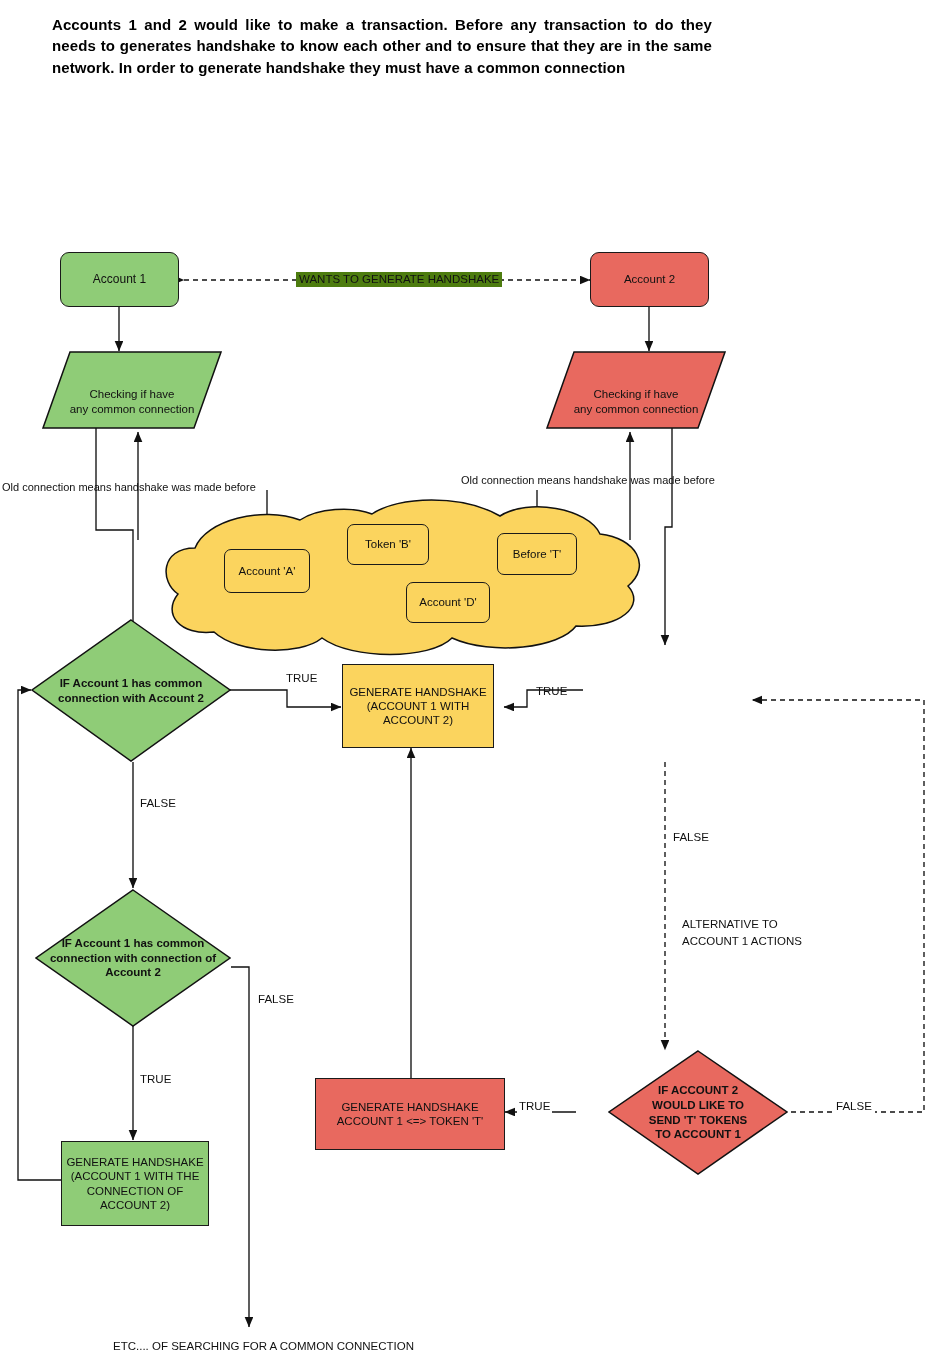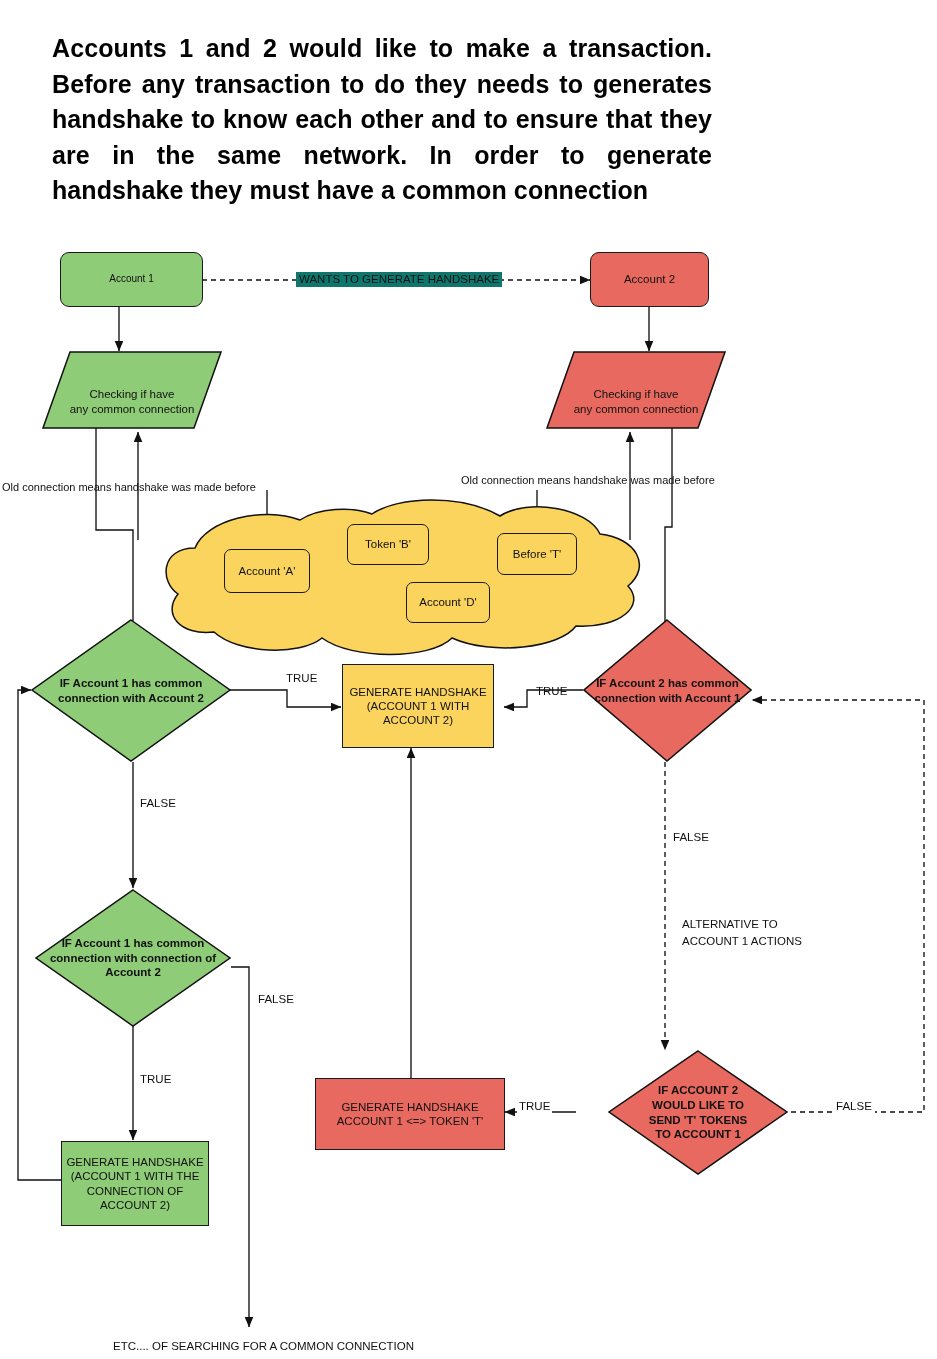--- a/index.html
+++ b/index.html
@@ -13,23 +13,23 @@
   #canvas {
     position: relative;
     width: 937px;
     height: 1359px;
     background: #ffffff;
     overflow: hidden;
   }
   #title {
     position: absolute;
     left: 52px;
-    top: 31px;
+    top: 14px;
     width: 660px;
-    font-size: 25px;
+    font-size: 15px;
     font-weight: bold;
     line-height: 1.42;
     color: #000000;
     text-align: justify;
     letter-spacing: 0.1px;
   }
   svg#wires {
     position: absolute;
     left: 0;
     top: 0;
@@ -164,25 +164,25 @@
     </g>
 
     <path d="M300,520 C262,506 206,520 195,548 C160,548 160,582 178,594
          C162,614 180,636 214,632 C238,654 300,656 322,638
          C352,660 430,660 452,638 C492,656 560,648 576,626
          C620,628 646,606 628,586 C652,566 636,538 600,534
          C588,508 528,498 500,516 C462,494 398,496 372,514
          C352,506 318,508 300,520 Z" fill="#fbd45e" stroke="#111" stroke-width="1.5"></path>
   </svg>
 
-  <div class="node rbox green" style="left:60px; top:252px; width:143px; height:55px; font-size:10px;text-align:center;">Account 1</div>
+  <div class="node rbox green" style="left:60px; top:252px; width:119px; height:55px; font-size:12px;text-align:center;">Account 1</div>
 
   <div class="node rbox red" style="left:590px; top:252px; width:119px; height:55px; font-size:11.5px;">Account 2</div>
 
-  <div class="edge-label" style="left:296px; top:272px; background:#0f766e; padding:0 3px;">WANTS TO GENERATE HANDSHAKE</div>
+  <div class="edge-label" style="left:296px; top:272px; background:#4d7c0f; padding:0 3px;">WANTS TO GENERATE HANDSHAKE</div>
 
   <div class="para" style="left:42px; top:351px; width:180px; height:78px;">
     <svg width="180" height="78" style="position:absolute;left:0;top:0;">
       <polygon points="28,1 179,1 152,77 1,77" fill="#8fcc77" stroke="#111" stroke-width="1.5"></polygon>
     </svg>
     <div class="inner" style="white-space:pre-line;">Checking if have
 any common connection</div>
   </div>
 
   <div class="para" style="left:546px; top:351px; width:180px; height:78px;">
@@ -205,27 +205,20 @@
   <div class="node cloudbox" style="left:406px; top:582px; width:84px; height:41px; font-size:11.5px;">Account 'D'</div>
 
   <div class="diamond" style="left:31px; top:619px; width:200px; height:143px;">
     <svg width="200" height="143" style="position:absolute;left:0;top:0;">
       <polygon points="100,1 199,71 100,142 1,71" fill="#8fcc77" stroke="#111" stroke-width="1.5"></polygon>
     </svg>
     <div class="dtext" style="white-space:pre-line; font-size:11.5px;">IF Account 1 has common
 connection with Account 2</div>
   </div>
 
-  <div class="diamond" style="left:583px; top:619px; width:169px; height:143px;">
-    <svg width="169" height="143" style="position:absolute;left:0;top:0;">
-      <polygon points="84,1 168,71 84,142 1,71" fill="#e8695f" stroke="#111" stroke-width="1.5"></polygon>
-    </svg>
-    <div class="dtext" style="white-space:pre-line; font-size:11.5px;">IF Account 2 has common
-connection with Account 1</div>
-  </div>
 
   <div class="node sqbox yellow" style="left:342px; top:664px; width:152px; height:84px; font-size:11.5px; white-space:pre-line;">GENERATE HANDSHAKE
 (ACCOUNT 1 WITH
 ACCOUNT 2)</div>
 
   <div class="edge-label" style="left:286px; top:671px;">TRUE</div>
   <div class="edge-label" style="left:536px; top:684px;">TRUE</div>
 
   <div class="edge-label" style="left:140px; top:796px;">FALSE</div>
 

